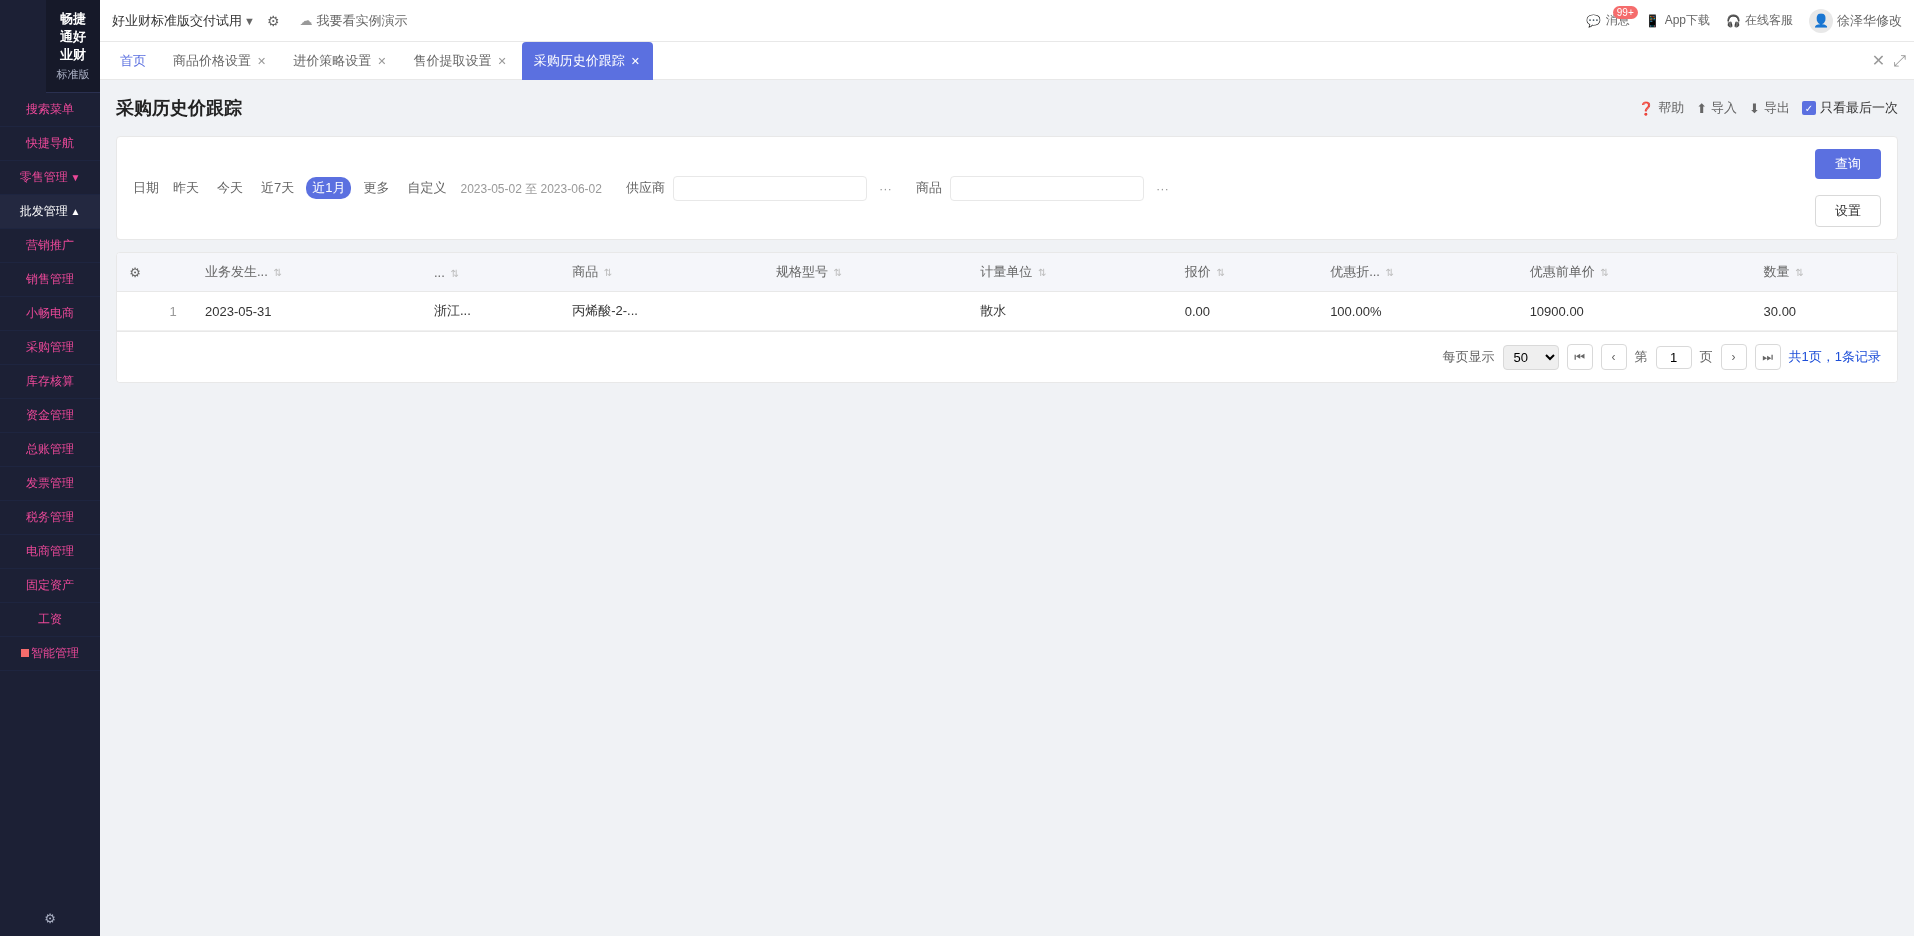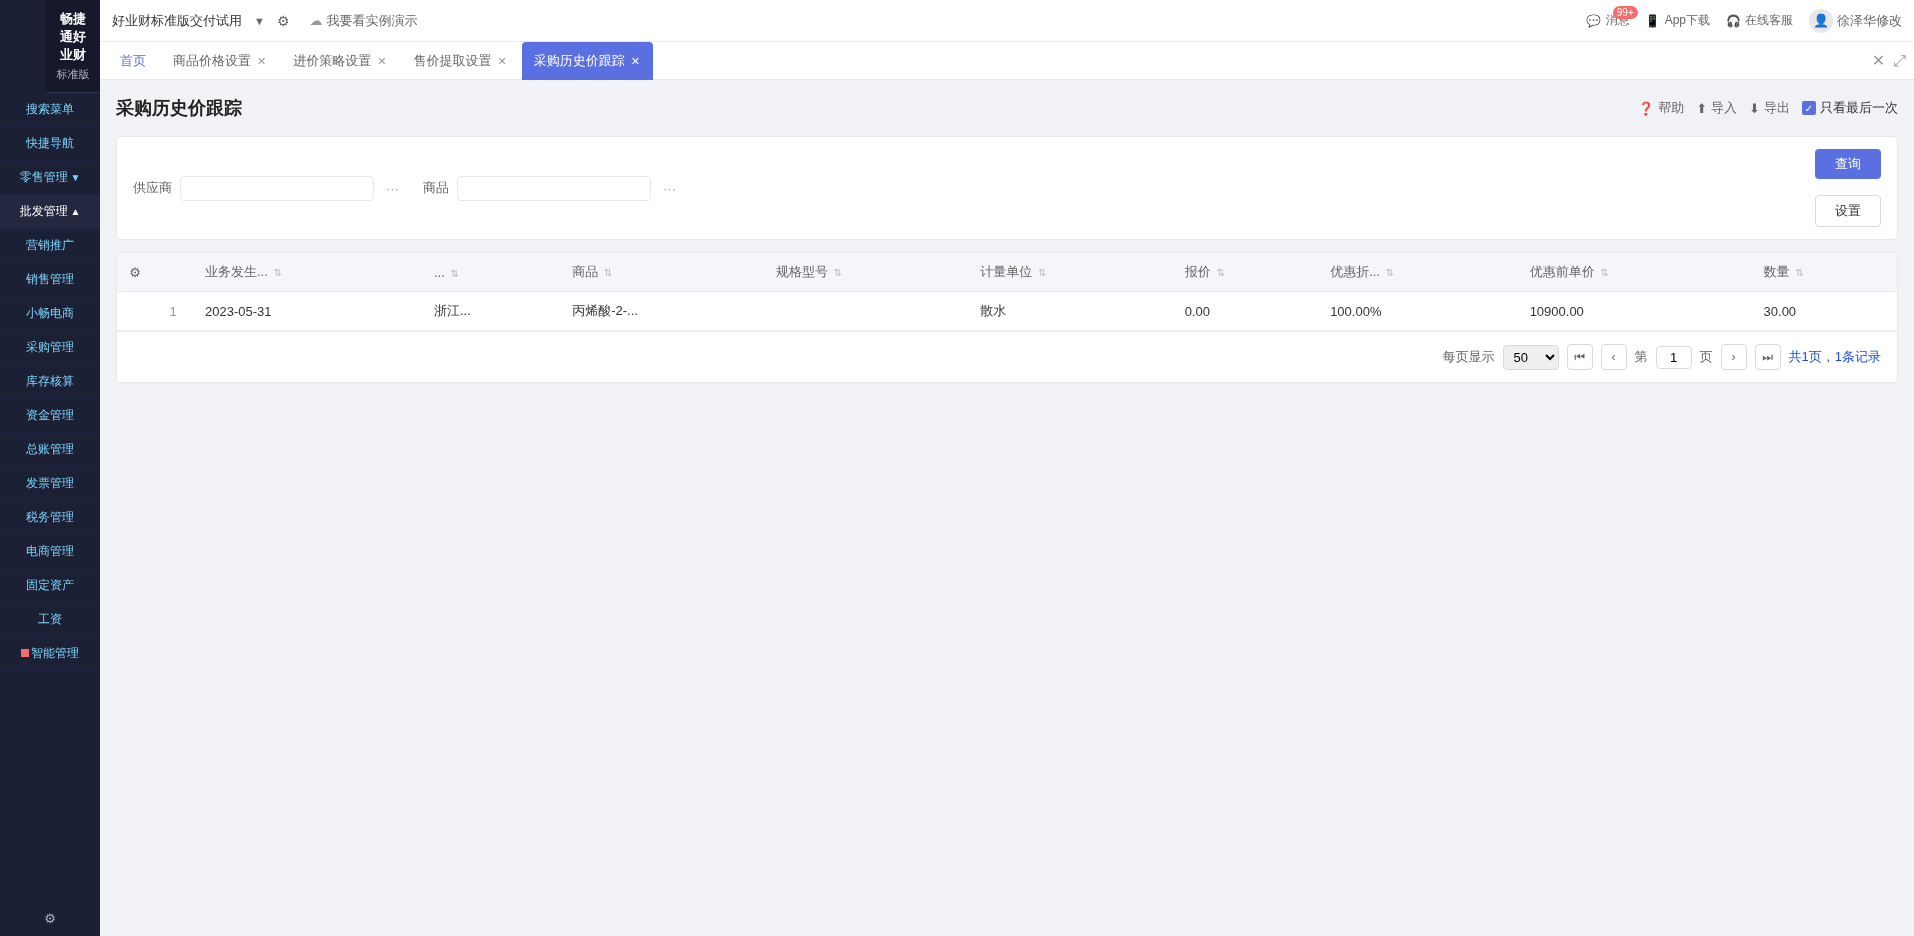--- a/index.html
+++ b/index.html
@@ -3,33 +3,33 @@
   <meta charset="utf-8">
   <style>
     * { box-sizing: border-box; margin: 0; padding: 0; }
     body { font-family: 'Microsoft YaHei', Arial, sans-serif; font-size: 13px; background: #f0f2f5; color: #333; display: flex; height: 936px; overflow: hidden; }
 
     
     .sidebar { width: 100px; background: #1c2035; color: #aab0c4; display: flex; flex-direction: column; height: 100%; flex-shrink: 0; }
     .sidebar-logo { padding: 10px 8px; background: #161929; display: flex; flex-direction: column; align-items: center; justify-content: center; min-height: 60px; border-bottom: 1px solid #2a3050; margin-left: 46px; }
     .sidebar-logo-title { color: #fff; font-size: 13px; font-weight: bold; text-align: center; line-height: 1.4; }
     .sidebar-logo-sub { color: #aab0c4; font-size: 11px; margin-top: 2px; }
-    .sidebar-nav-item { padding: 8px 10px; text-align: center; cursor: pointer; font-size: 12px; color: #7dd3fc; border-bottom: 1px solid #1e2540; }
+    .sidebar-nav-item { padding: 8px 10px; text-align: center; cursor: pointer; font-size: 12px; color: #ec4899; border-bottom: 1px solid #1e2540; }
     .sidebar-nav-item.active { background: #2a3050; color: #fff; }
     .sidebar-nav-item.expanded { background: #232840; }
     .sidebar-dot { display: inline-block; width: 8px; height: 8px; background: #f56c6c; border-radius: 50; margin-right: 2px; }
     .sidebar-bottom { margin-top: auto; padding: 10px; text-align: center; }
     .sidebar-gear { color: #aab0c4; cursor: pointer; }
 
     
     .main { flex: 1; display: flex; flex-direction: column; overflow: hidden; }
 
     
     .topbar { height: 42px; background: #fff; border-bottom: 1px solid #e8e8e8; display: flex; align-items: center; padding: 0 12px; gap: 12px; flex-shrink: 0; }
-    .topbar-version { display: flex; align-items: center; gap: 12px; font-size: 13px; color: #333; }
+    .topbar-version { display: flex; align-items: center; gap: 2px; font-size: 13px; color: #333; }
     .topbar-version-text { font-size: 13px; }
     .topbar-version-arrow { color: #666; font-size: 11px; }
     .topbar-settings-icon { color: #666; cursor: pointer; font-size: 14px; }
     .topbar-demo { display: flex; align-items: center; gap: 4px; color: #666; font-size: 13px; cursor: pointer; margin-left: 8px; }
     .topbar-demo-icon { color: #999; }
     .topbar-right { margin-left: auto; display: flex; align-items: center; gap: 16px; }
     .topbar-badge-btn { display: flex; align-items: center; gap: 4px; color: #666; font-size: 12px; cursor: pointer; position: relative; }
     .badge { background: #f56c6c; color: #fff; font-size: 10px; padding: 1px 4px; border-radius: 8px; position: absolute; top: -6px; right: -8px; }
     .topbar-user { display: flex; align-items: center; gap: 4px; color: #666; font-size: 13px; cursor: pointer; }
     .user-avatar { width: 24px; height: 24px; background: #e8e8e8; border-radius: 50%; display: flex; align-items: center; justify-content: center; }
@@ -207,20 +207,32 @@
           <div class="checkbox-box">
             <span class="checkbox-check">✓</span>
           </div>
           <span>只看最后一次</span>
         </div>
       </div>
     </div>
 
     <div class="filter-area">
       <div class="filter-row">
+        <div class="filter-group">
+          <span class="filter-label">日期</span>
+          <div class="date-options" id="date-options">
+              <span class="date-option">昨天</span>
+              <span class="date-option">今天</span>
+              <span class="date-option">近7天</span>
+              <span class="date-option active">近1月</span>
+              <span class="date-option">更多</span>
+              <span class="date-option">自定义</span>
+            </div>
+          <span class="date-range">2023-05-02 至 2023-06-02</span>
+        </div>
         <div class="filter-group">
           <span class="filter-label">供应商</span>
           <input class="filter-input" type="text" style="">
           <span class="filter-dots">···</span>
         </div>
         <div class="filter-group">
           <span class="filter-label">商品</span>
           <input class="filter-input" type="text" style="">
           <span class="filter-dots">···</span>
         </div>

